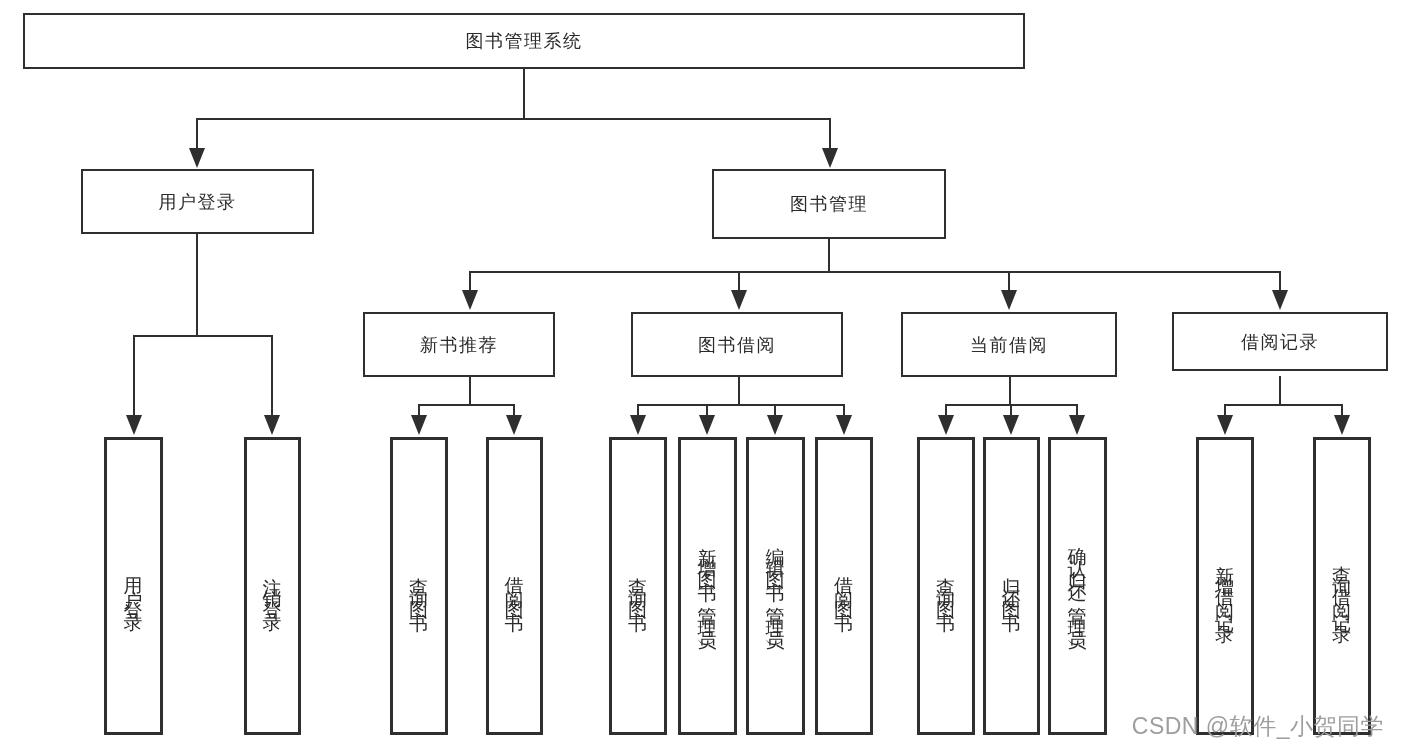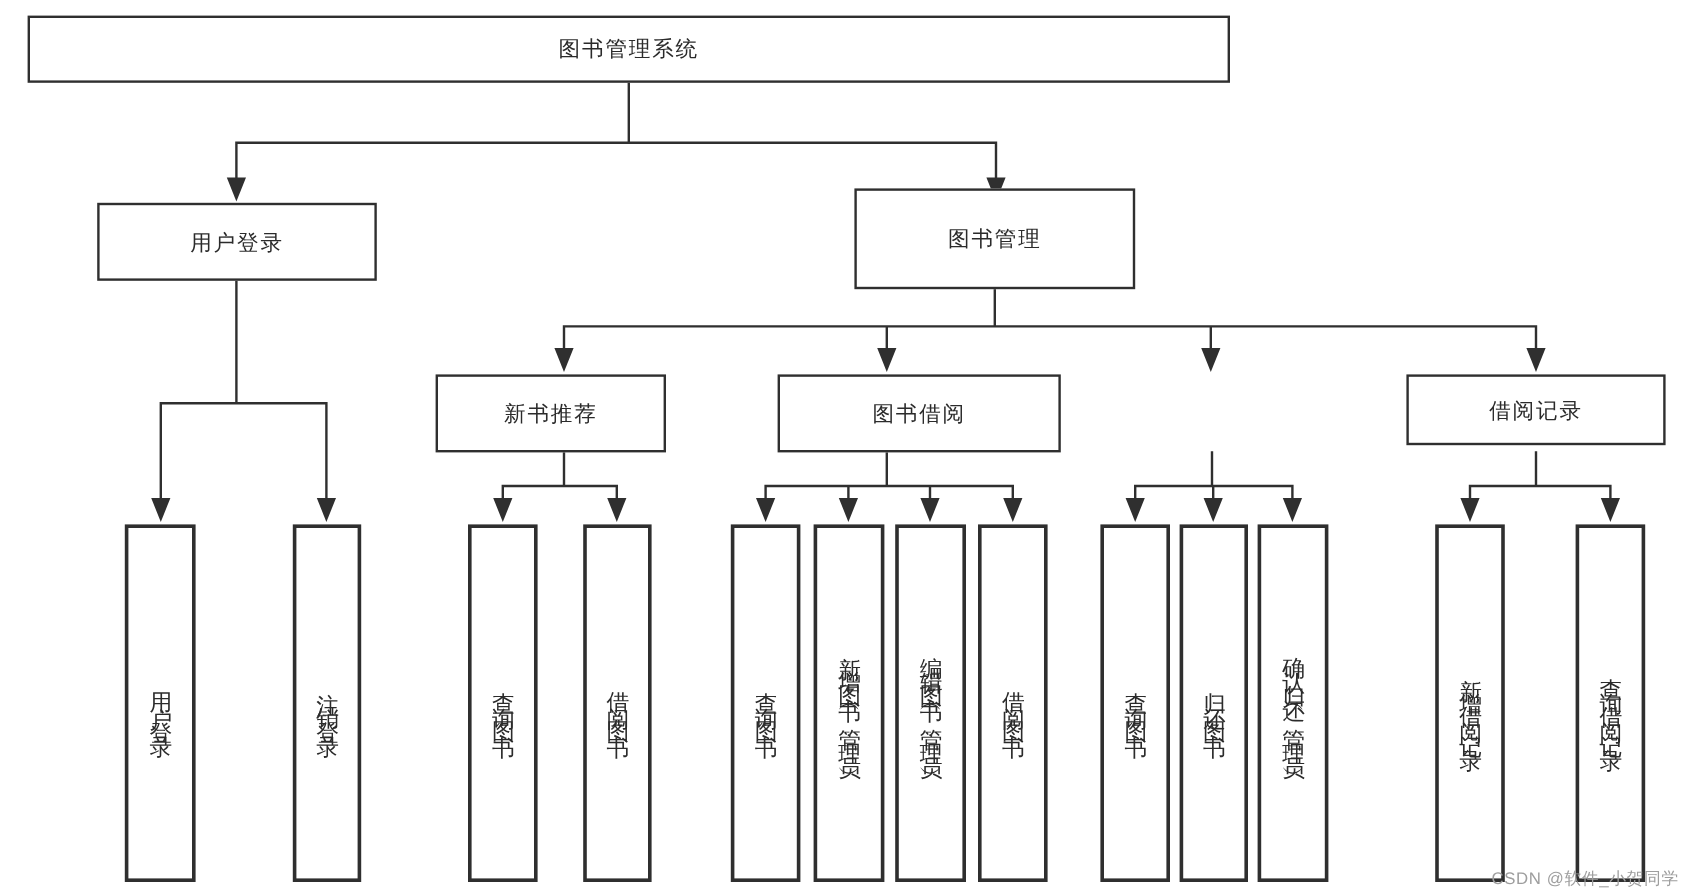--- a/index.html
+++ b/index.html
@@ -28,22 +28,22 @@
   .vtext{
     writing-mode:vertical-rl;
     text-orientation:mixed;
     font-size:19px;
     letter-spacing:12px;
     line-height:1;
     white-space:nowrap;
   }
   .watermark{
     position:absolute;
-    right:6px;bottom:5px;
-    font-size:14px;
+    right:21px;bottom:5px;
+    font-size:23px;
     color:var(--watermark);
     letter-spacing:0.5px;
     z-index:5;
   }
 </style>
 </head>
 <body>
 
 <div class="stage">
 
@@ -90,29 +90,32 @@
     </g>
   </svg>
 
   <div class="box h" style="left:23px;top:13px;width:1002px;height:56px">
     <span>图书管理系统</span>
   </div>
 
   <div class="box h" style="left:81px;top:169px;width:233px;height:65px">
     <span>用户登录</span>
   </div>
-  <div class="box h" style="left:712px;top:157px;width:234px;height:84px">
+  <div class="box h" style="left:712px;top:169px;width:234px;height:70px">
     <span>图书管理</span>
   </div>
 
   <div class="box h" style="left:363px;top:312px;width:192px;height:65px">
     <span>新书推荐</span>
   </div>
-  <div class="box h" style="left:648px;top:312px;width:236px;height:65px">
+  <div class="box h" style="left:631px;top:312px;width:212px;height:65px">
     <span>图书借阅</span>
+  </div>
+  <div class="box h" style="left:901px;top:312px;width:216px;height:65px">
+    <span>当前借阅</span>
   </div>
   <div class="box h" style="left:1172px;top:312px;width:216px;height:59px">
     <span>借阅记录</span>
   </div>
 
   <div class="box leaf" style="left:104px;top:437px;width:59px;height:298px">
     <span class="vtext">用户登录</span>
   </div>
   <div class="box leaf" style="left:244px;top:437px;width:57px;height:298px">
     <span class="vtext">注销登录</span>

